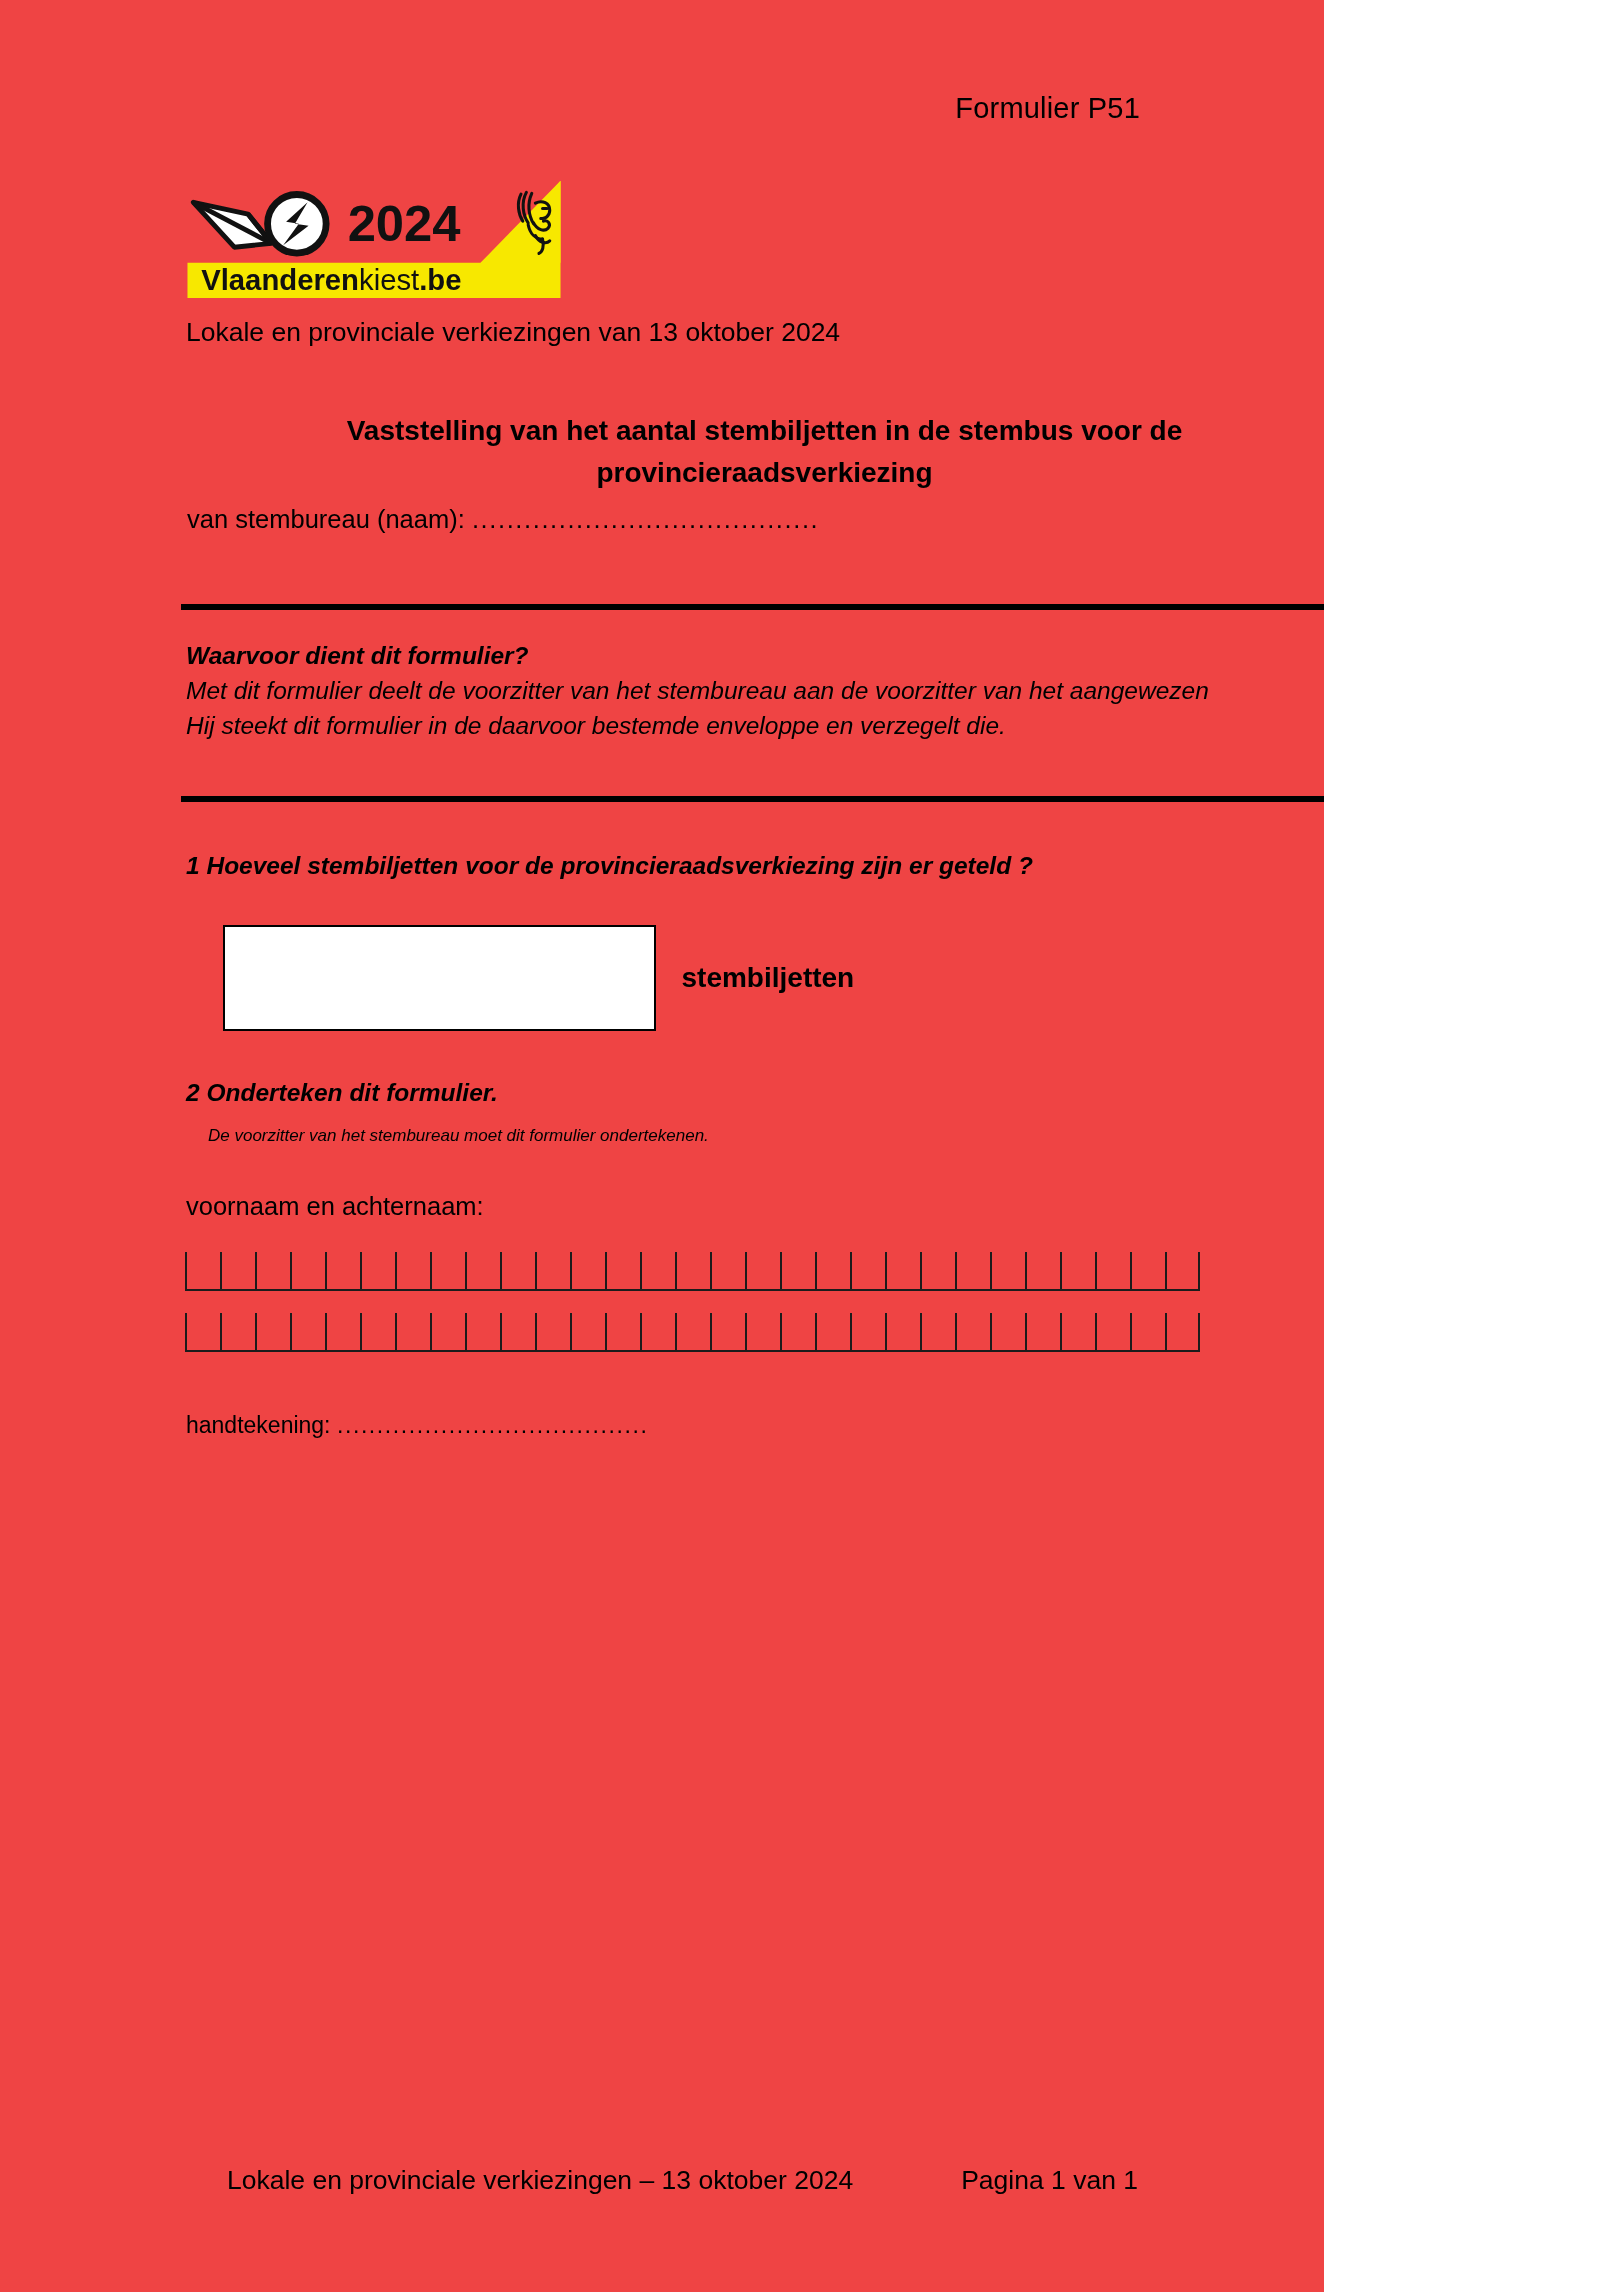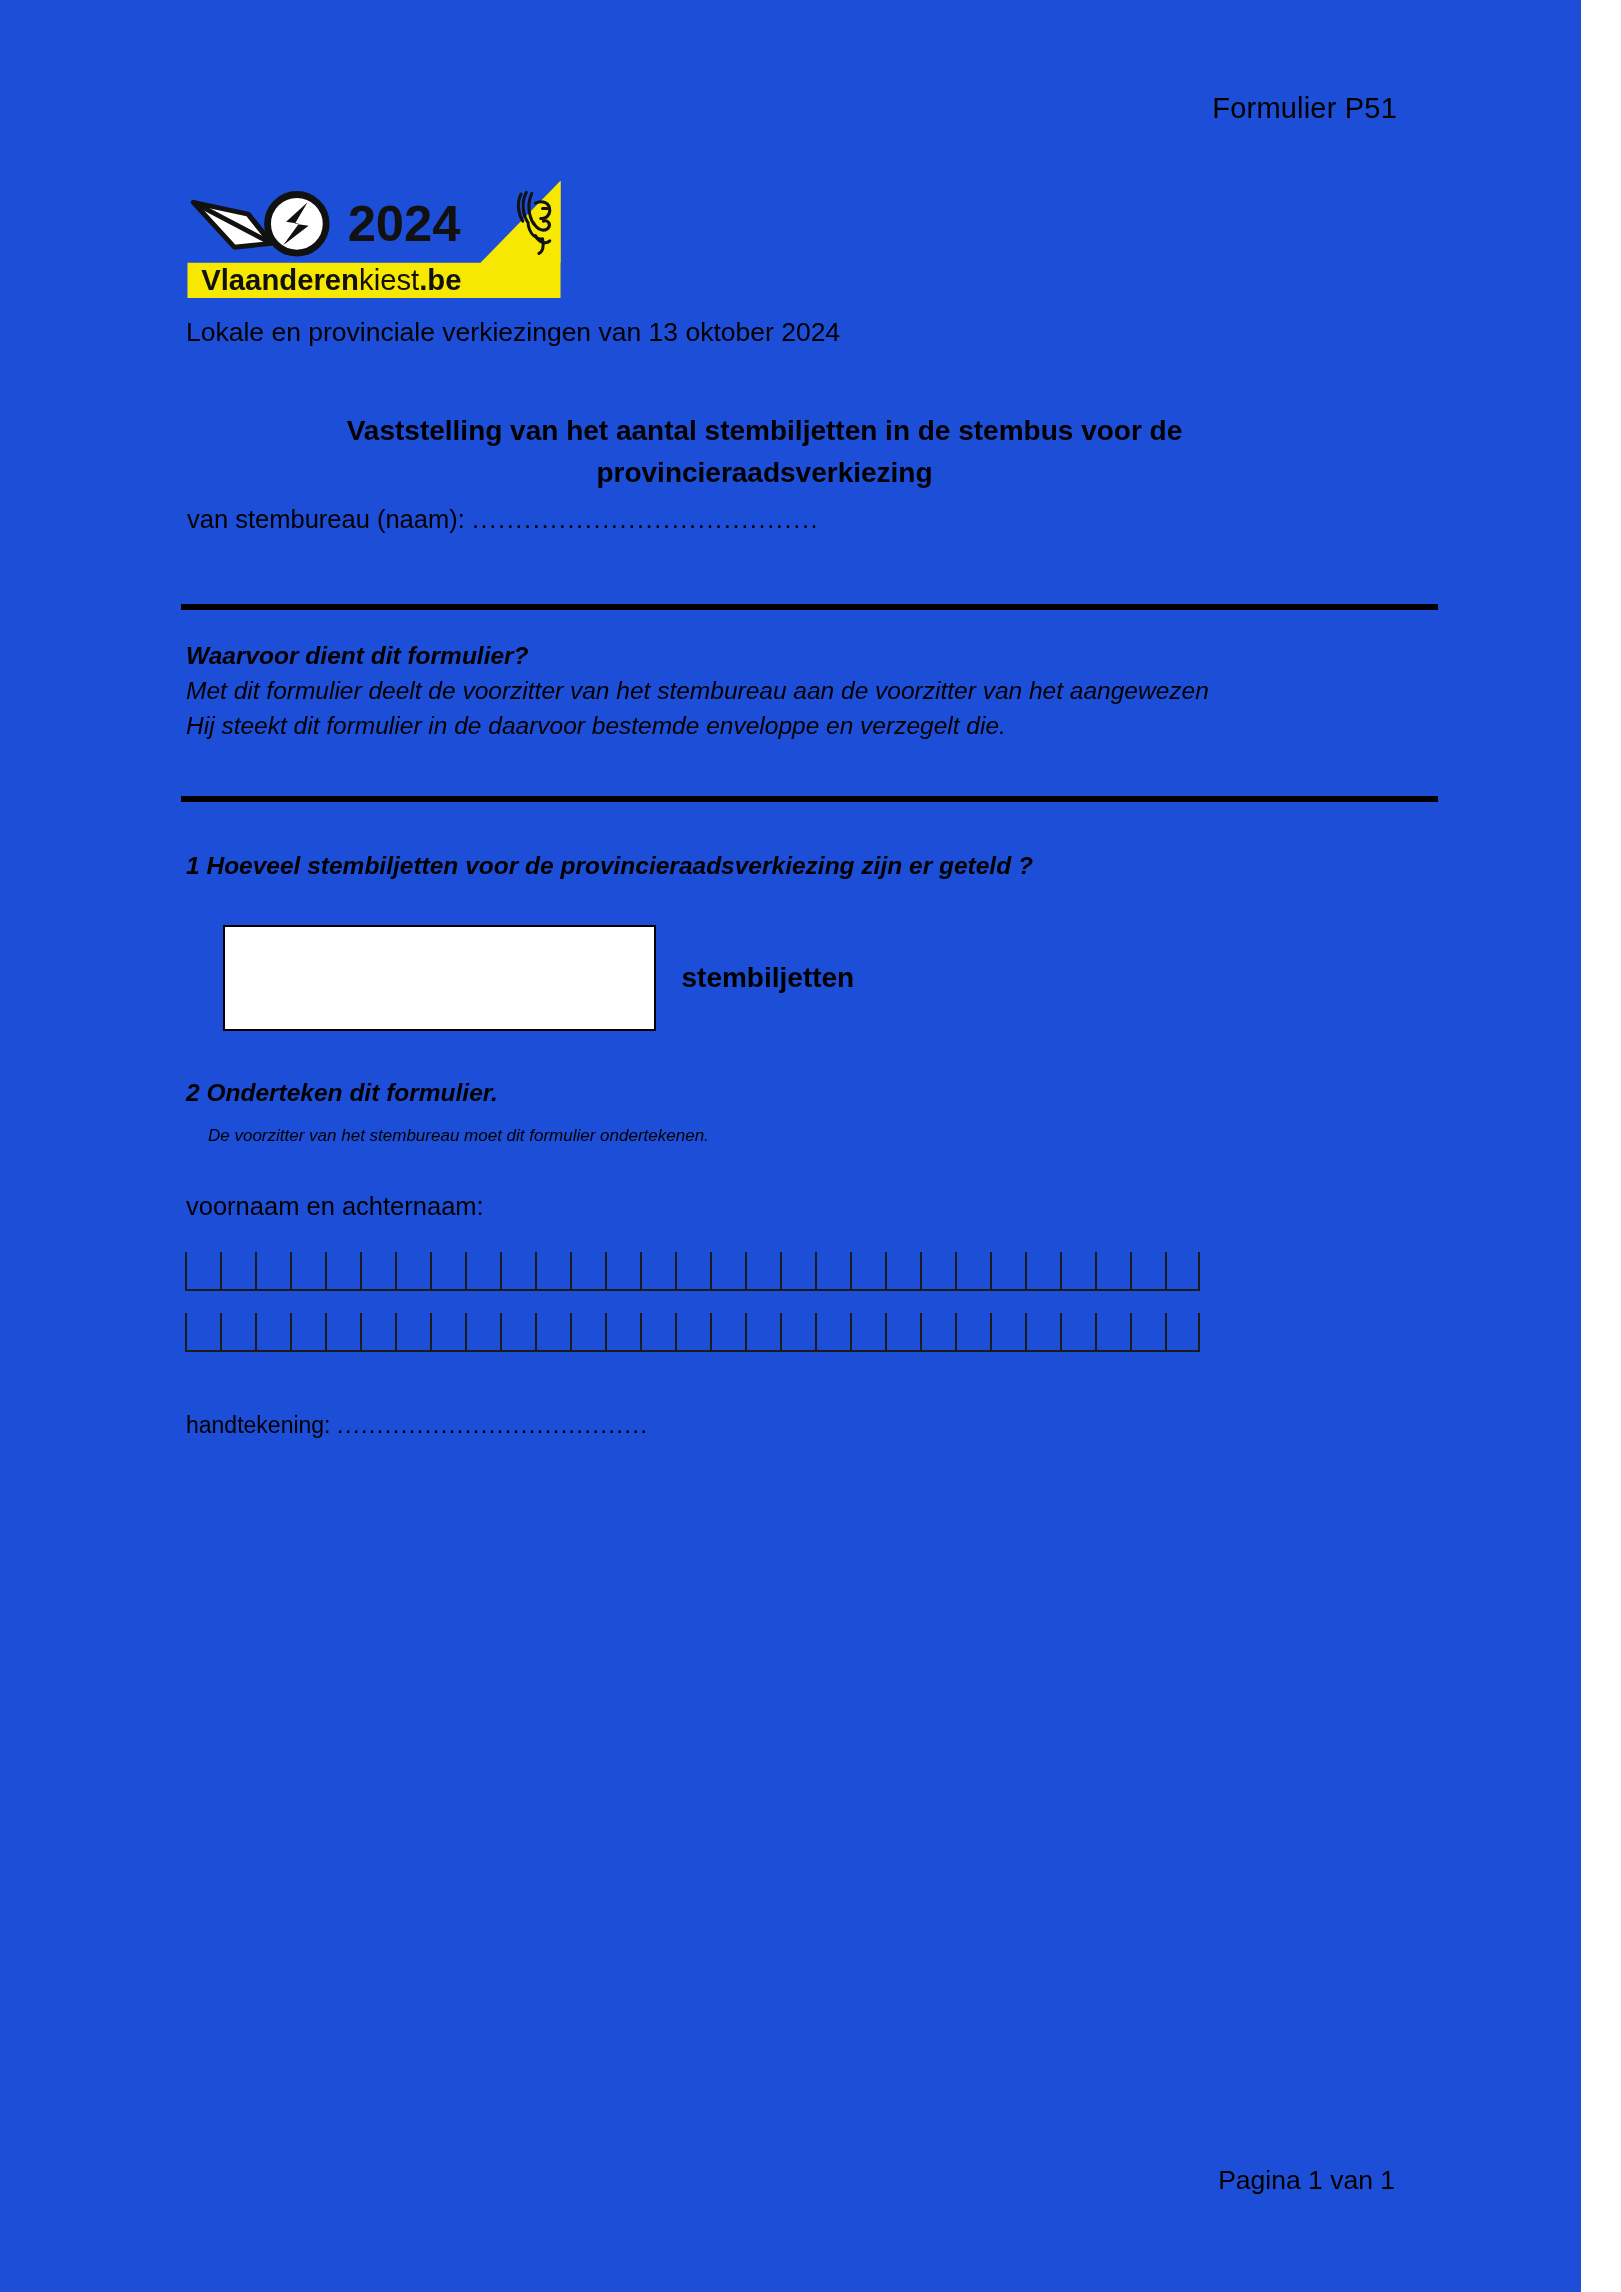--- a/index.html
+++ b/index.html
@@ -7,23 +7,23 @@
     padding: 0;
     background: #ffffff;
   }
   body {
     font-family: "Liberation Sans", sans-serif;
     color: #000000;
     -webkit-font-smoothing: antialiased;
   }
   .page {
     position: relative;
-    width: 1581px;
+    width: 1324px;
     height: 2293px;
-    background: #1d4ed8;
+    background: #ef4444;
     overflow: hidden;
     box-sizing: border-box;
   }
 
   
   .form-id {
     position: absolute;
     top: 92px;
     right: 184px;
     font-size: 29px;
@@ -353,16 +353,17 @@
       <span class="comb-cell"></span>
       <span class="comb-cell"></span>
       <span class="comb-cell"></span>
     </div>
 
   <div class="signature">
     <span>handtekening:</span>
     <span class="sig-dots">.......................................</span>
   </div>
 
+  <div class="footer-left">Lokale en provinciale verkiezingen – 13 oktober 2024</div>
   <div class="footer-right">Pagina 1 van 1</div>
 
 </div>
 
 
 </body></html>

